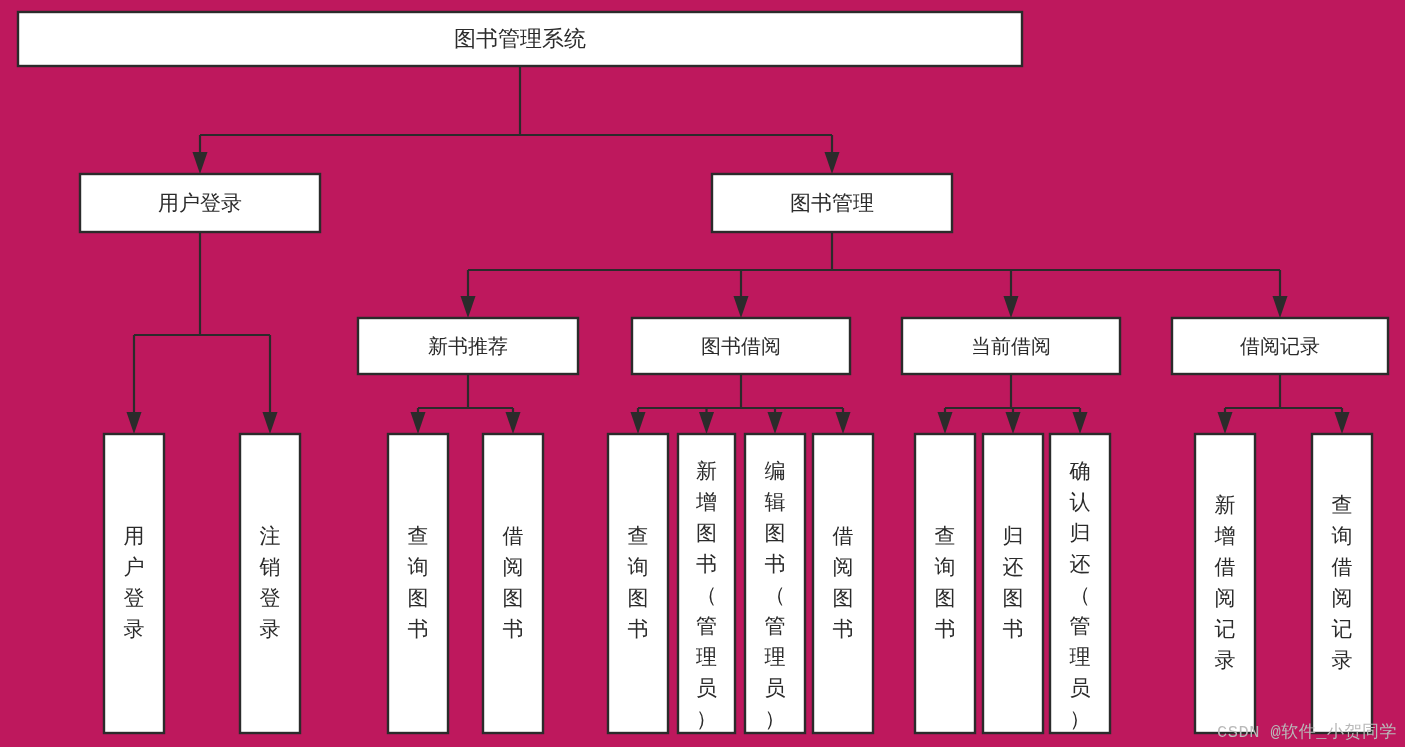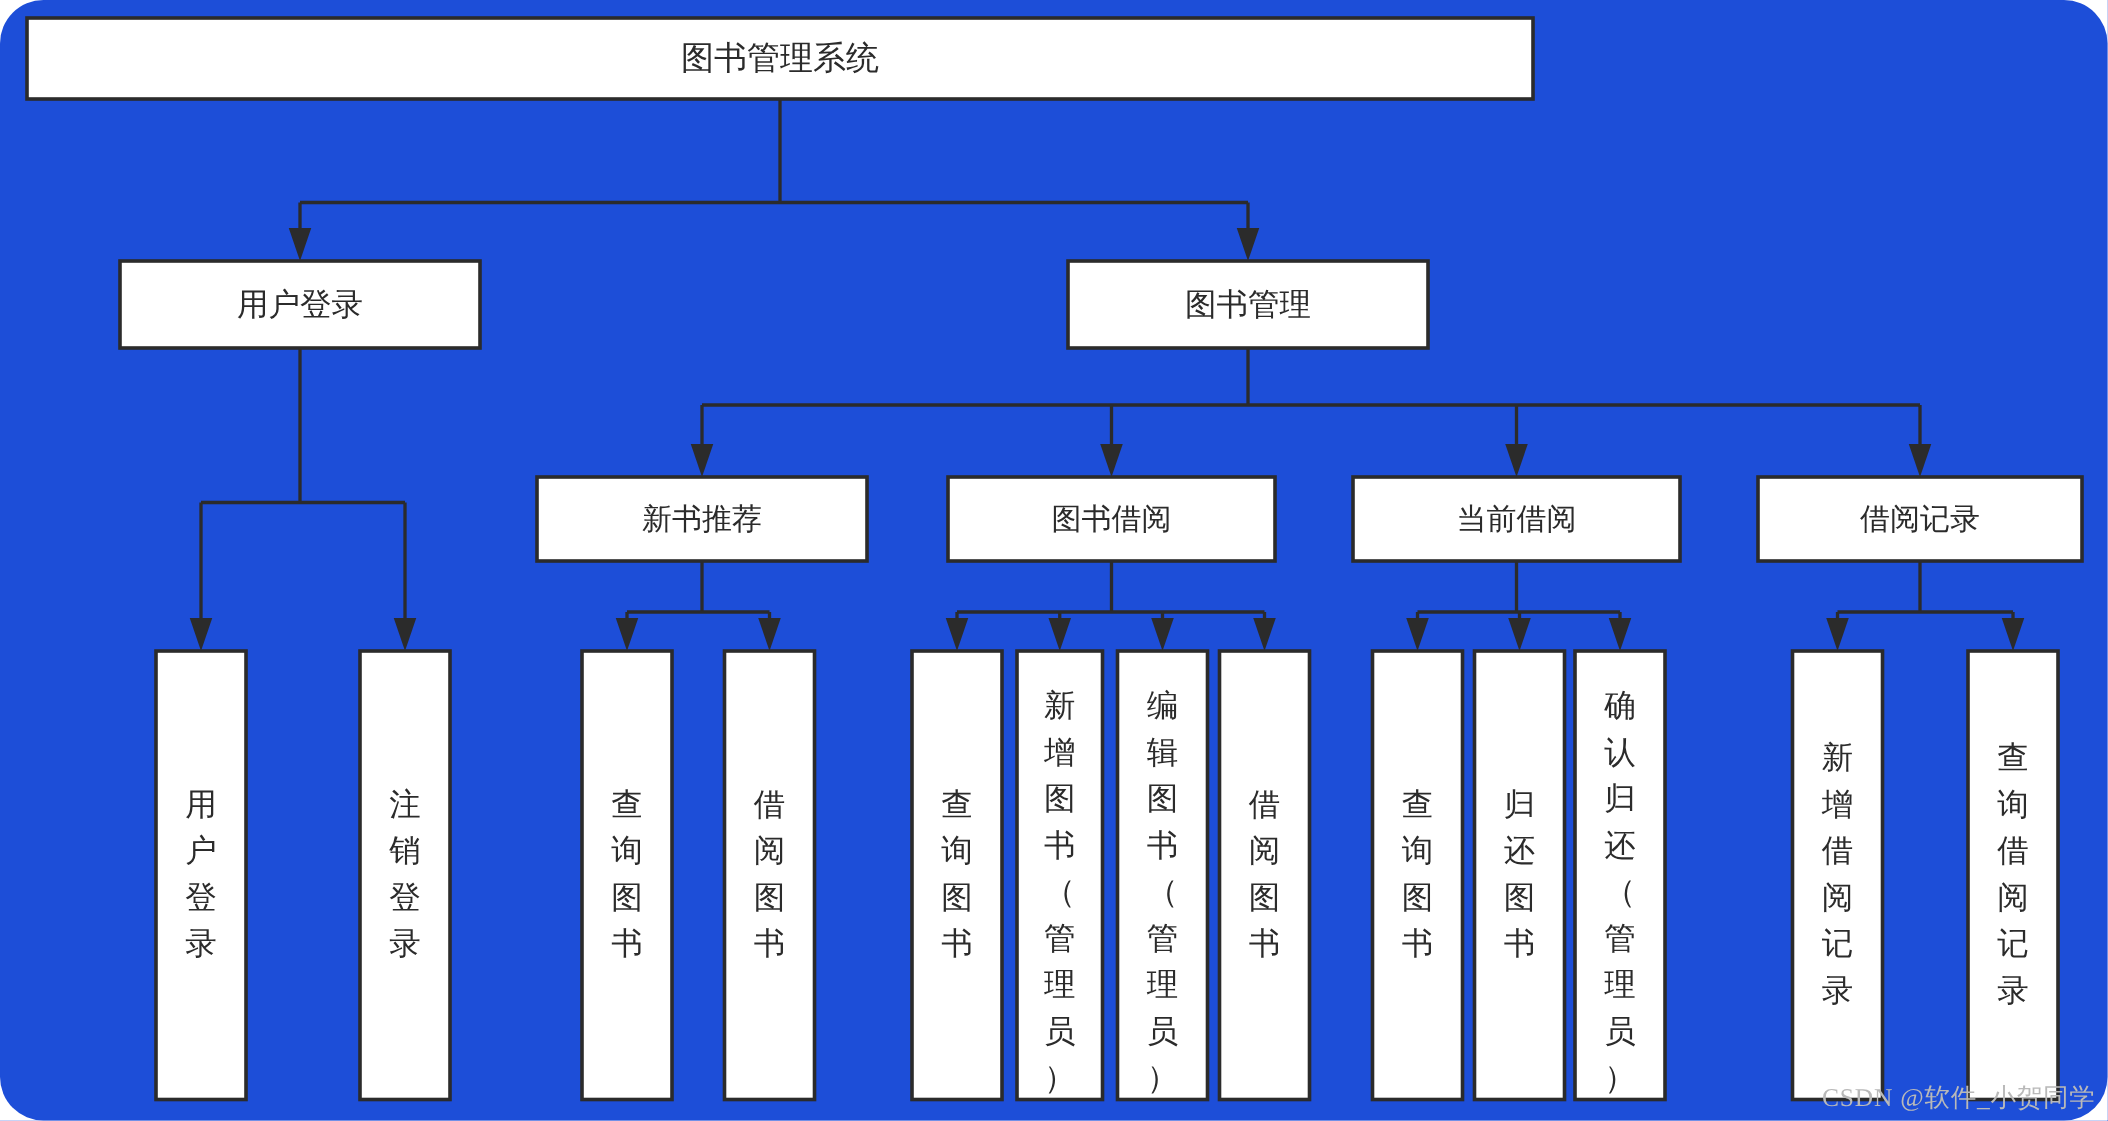--- a/index.html
+++ b/index.html
@@ -11,22 +11,21 @@
   body {
     width: 1405px;
     height: 747px;
     font-family: "DejaVu Sans", "Liberation Sans", sans-serif;
     overflow: hidden;
   }
   #diagram-root {
     position: relative;
     width: 1405px;
     height: 747px;
-    background: #1d4ed8;
-    border-radius: 29px;
+    background: #be185d;
   }
   svg.diagram-canvas {
     position: absolute;
     left: 0;
     top: 0;
     width: 1405px;
     height: 747px;
     display: block;
   }
   .node-box {
@@ -68,21 +67,21 @@
     font-family: "DejaVu Sans", "Liberation Sans", sans-serif;
     fill: #2b2b2b;
     font-size: 21px;
     text-anchor: middle;
     dominant-baseline: middle;
   }
   .watermark {
     position: absolute;
     right: 8px;
     bottom: 4px;
-    font-family: Liberation Serif, serif;
+    font-family: Liberation Mono, monospace;
     font-size: 17px;
     color: #b9b9b9;
     white-space: nowrap;
     letter-spacing: 0.5px;
     pointer-events: none;
   }
 </style>
 </head>
 <body>
 

